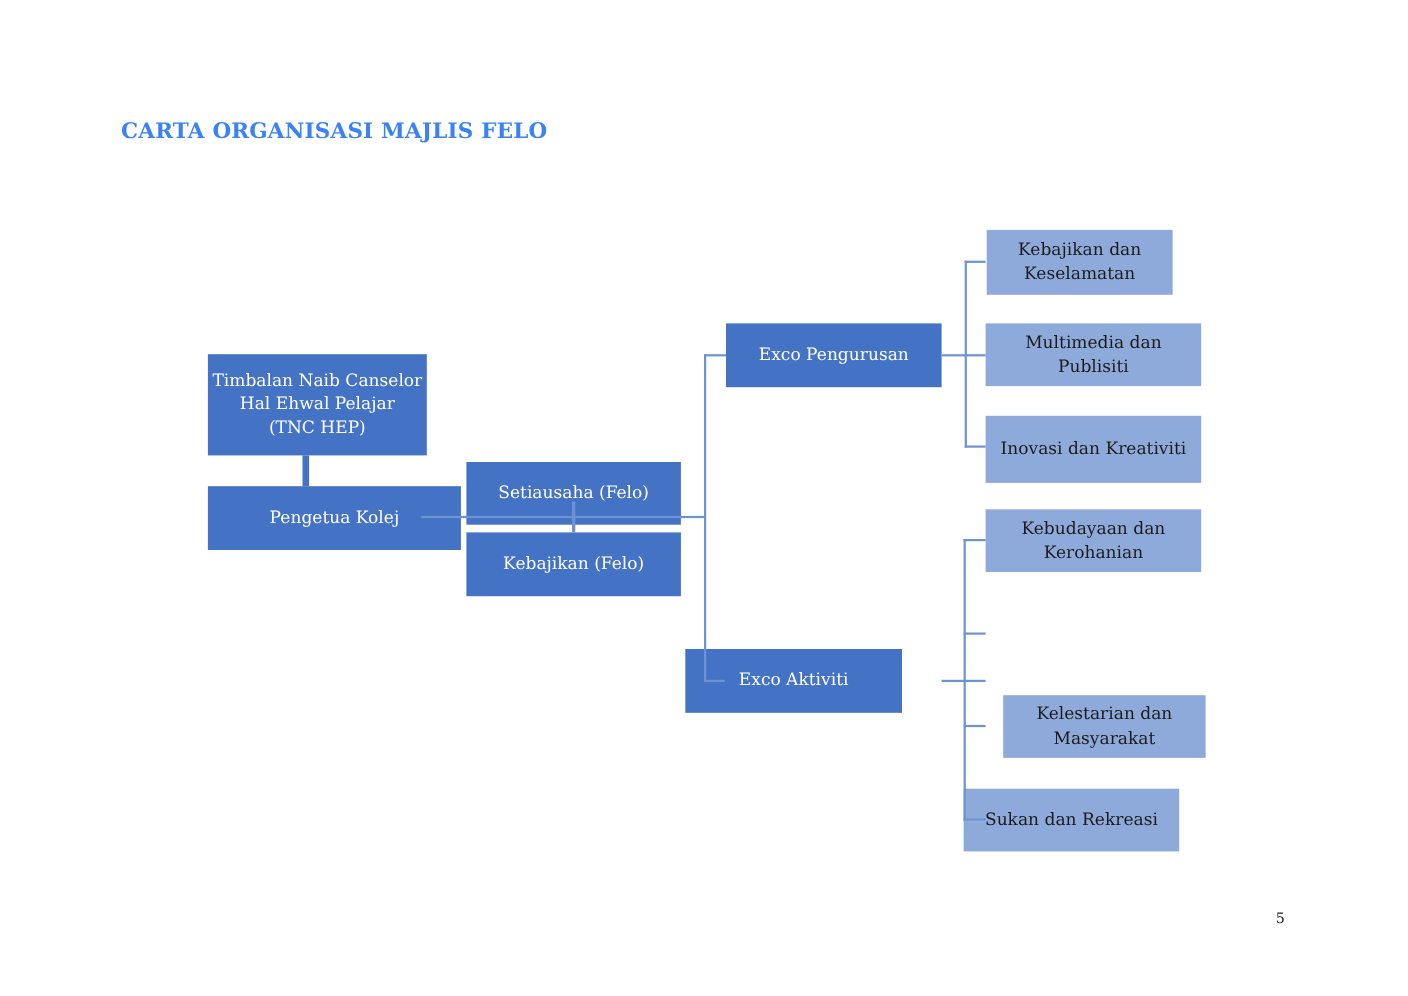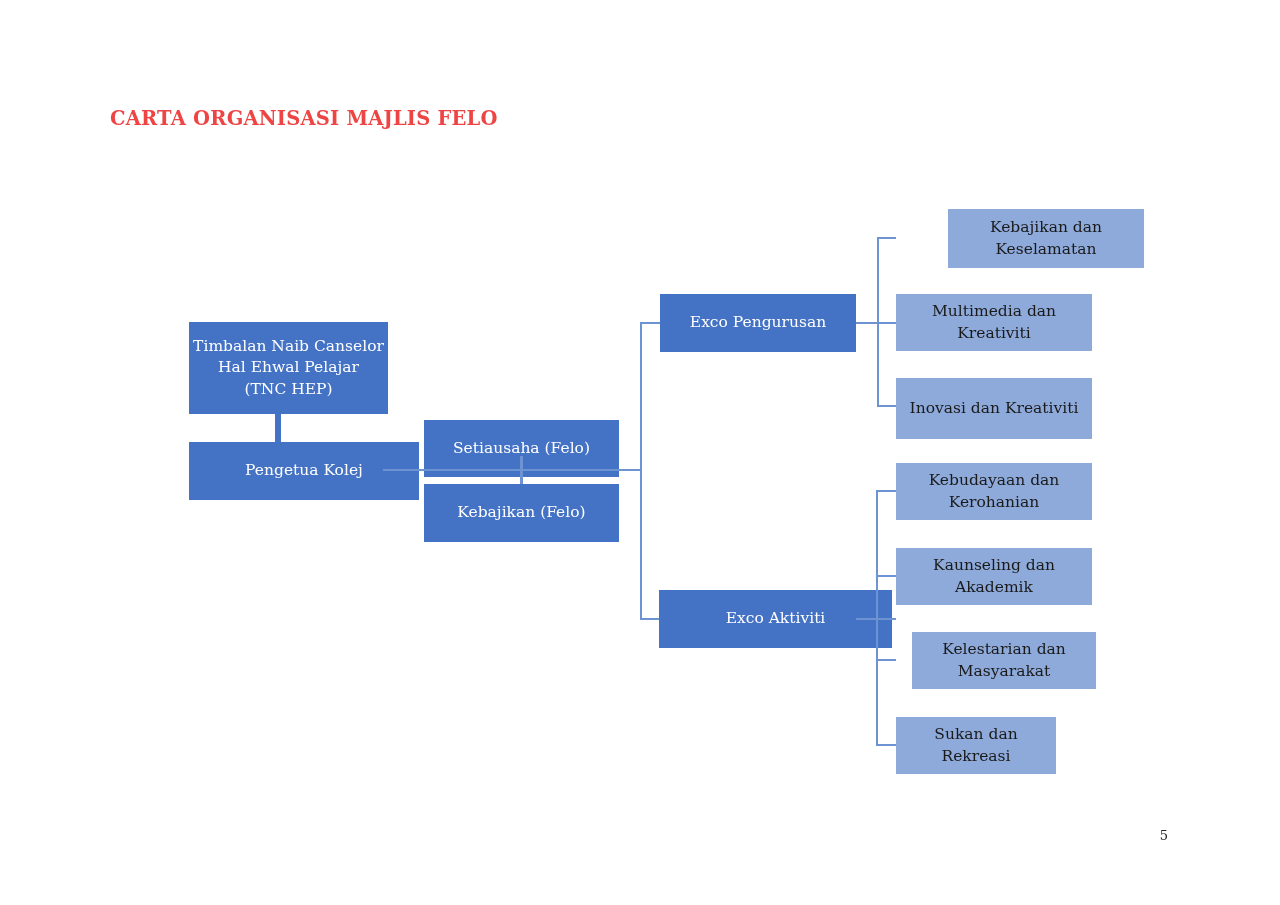--- a/index.html
+++ b/index.html
@@ -58,45 +58,43 @@
     text-align: center;
     font-size: 13px;
     color: #222222;
   }
 </style>
 </head>
 <body>
 
 <div id="page" style="--page-bg: #FFFFFF; --node-primary: #4472C4; --node-light: #8EAADB; --connector: #6E93D2; --node-text-light: #FFFFFF; --node-text-dark: #1A1A1A;">
 
-  <div id="doc-title" style="color: #ef4444;">CARTA ORGANISASI MAJLIS FELO</div>
+  <div id="doc-title" style="color: #3b82f6;">CARTA ORGANISASI MAJLIS FELO</div>
 
   <div class="node node--primary" style="left:189px; top:322px; width:199px; height:92px;">Timbalan Naib Canselor
 Hal Ehwal Pelajar
 (TNC HEP)</div>
   <div class="node node--primary" style="left:189px; top:442px; width:230px; height:58px;">Pengetua Kolej</div>
 
   <div class="node node--primary" style="left:424px; top:400px; width:195px; height:57px;margin-top:20px;">Setiausaha (Felo)</div>
   <div class="node node--primary" style="left:424px; top:484px; width:195px; height:58px;">Kebajikan (Felo)</div>
 
   <div class="node node--primary" style="left:660px; top:294px; width:196px; height:58px;">Exco Pengurusan</div>
-  <div class="node node--primary" style="left:659px; top:590px; width:233px; height:58px;">Exco Aktiviti</div>
+  <div class="node node--primary" style="left:623px; top:590px; width:197px; height:58px;">Exco Aktiviti</div>
 
-  <div class="node node--light" style="left:948px; top:209px; width:196px; height:59px;">Kebajikan dan
+  <div class="node node--light" style="left:897px; top:209px; width:169px; height:59px;">Kebajikan dan
 Keselamatan</div>
-  <div class="node node--light" style="left:896px; top:294px; width:196px; height:57px;">Multimedia dan Kreativiti</div>
+  <div class="node node--light" style="left:896px; top:294px; width:196px; height:57px;">Multimedia dan Publisiti</div>
   <div class="node node--light" style="left:896px; top:378px; width:196px; height:61px;">Inovasi dan Kreativiti</div>
 
   <div class="node node--light" style="left:896px; top:463px; width:196px; height:57px;">Kebudayaan dan
 Kerohanian</div>
-  <div class="node node--light" style="left:896px; top:548px; width:196px; height:57px;">Kaunseling dan
-Akademik</div>
   <div class="node node--light" style="left:912px; top:632px; width:184px; height:57px;">Kelestarian dan
 Masyarakat</div>
-  <div class="node node--light" style="left:896px; top:717px; width:160px; height:57px;">Sukan dan Rekreasi</div>
+  <div class="node node--light" style="left:876px; top:717px; width:196px; height:57px;">Sukan dan Rekreasi</div>
 
   <div class="conn conn--thick" style="left:275px; top:414px; width:6px; height:28px;"></div>
   <div class="conn" style="left:383px; top:469px; width:258px; height:2px;"></div>
   <div class="conn" style="left:520px; top:456px; width:3px; height:28px;"></div>
   <div class="conn" style="left:640px; top:322px; width:2px; height:298px;"></div>
   <div class="conn" style="left:640px; top:322px; width:20px; height:2px;"></div>
   <div class="conn" style="left:640px; top:618px; width:19px; height:2px;"></div>
 
   <div class="conn" style="left:856px; top:322px; width:40px; height:2px;"></div>
   <div class="conn" style="left:877px; top:237px; width:2px; height:170px;"></div>

